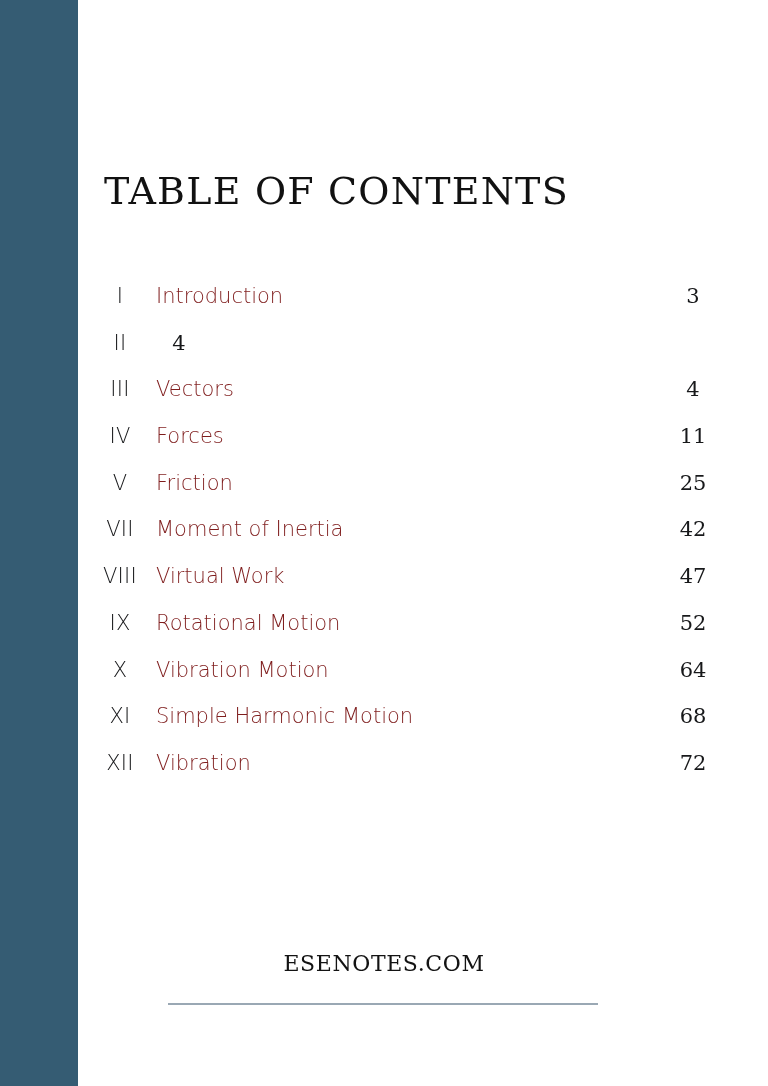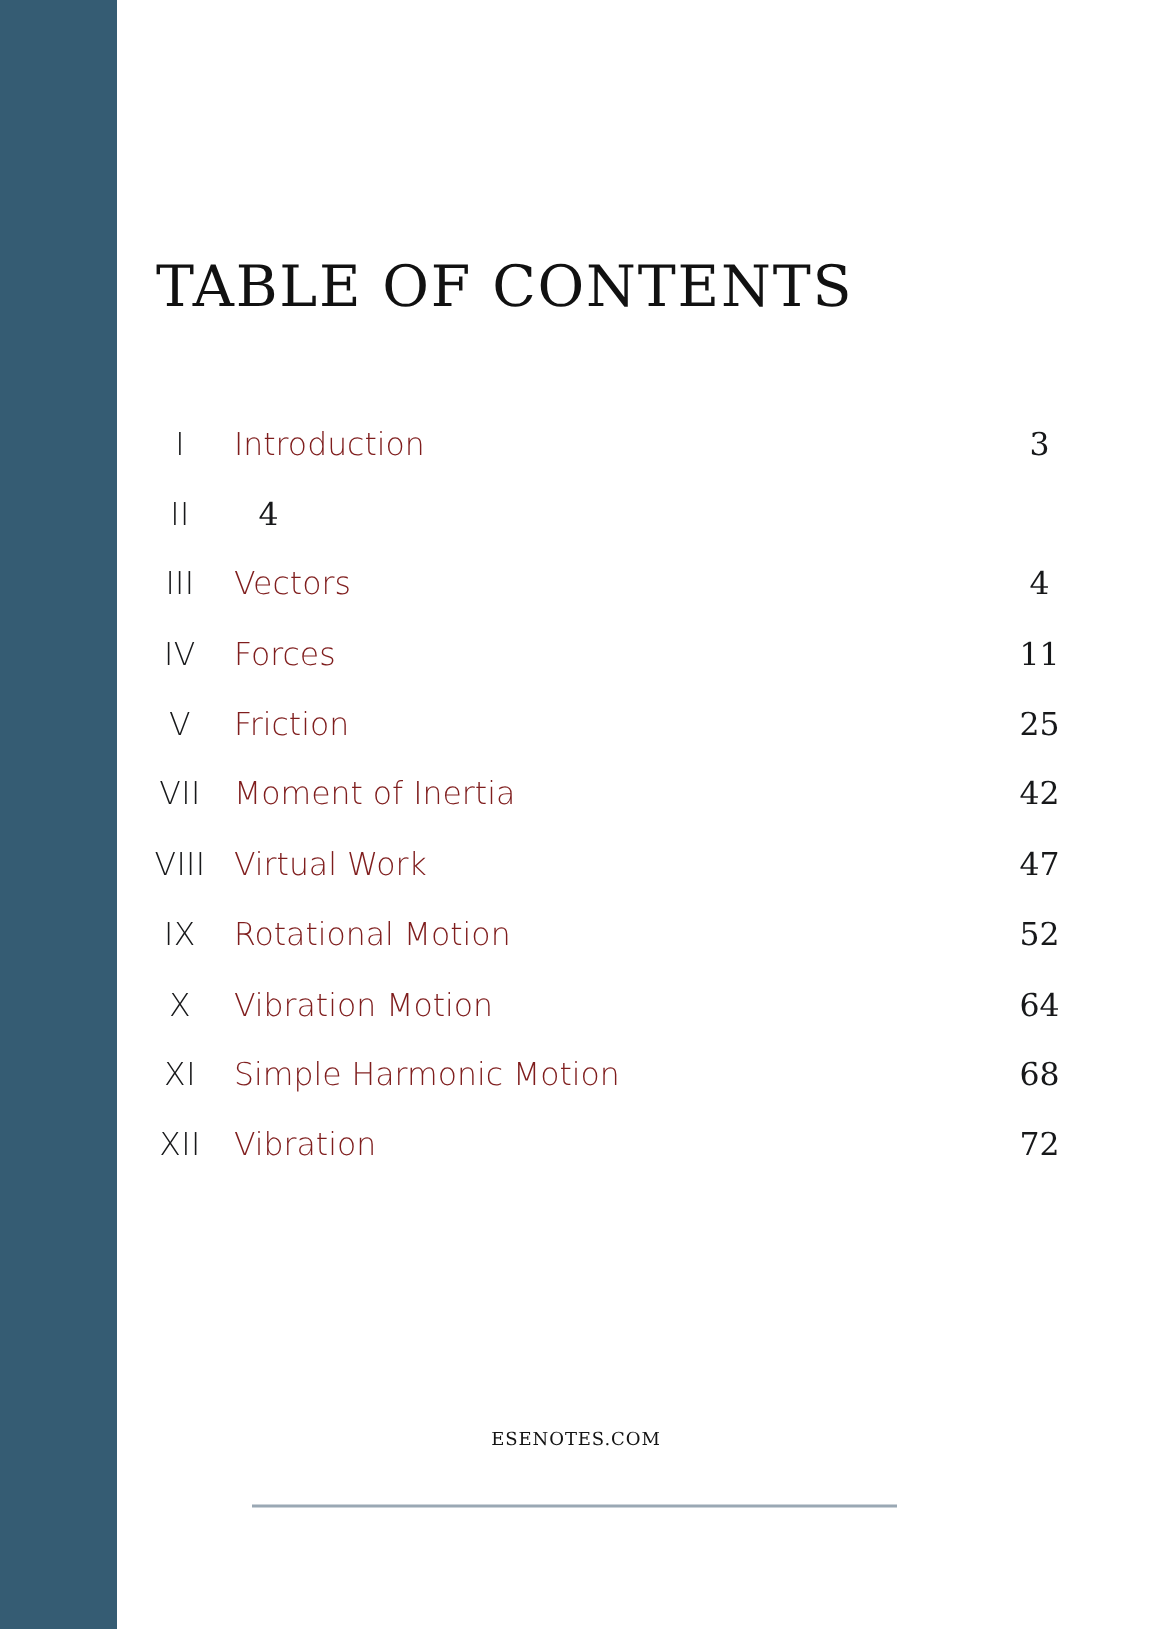--- a/index.html
+++ b/index.html
@@ -90,21 +90,21 @@
   }
 
   
   .footer-brand {
     position: absolute;
     left: 0;
     right: 0;
     top: 953px;
     text-align: center;
     font-family: "DejaVu Serif", "Liberation Serif", serif;
-    font-size: 12px;
+    font-size: 22px;
     letter-spacing: 0.6px;
     color: #131313;
     line-height: 1;
   }
 
   .footer-rule {
     position: absolute;
     left: 168px;
     top: 1003px;
     width: 430px;

